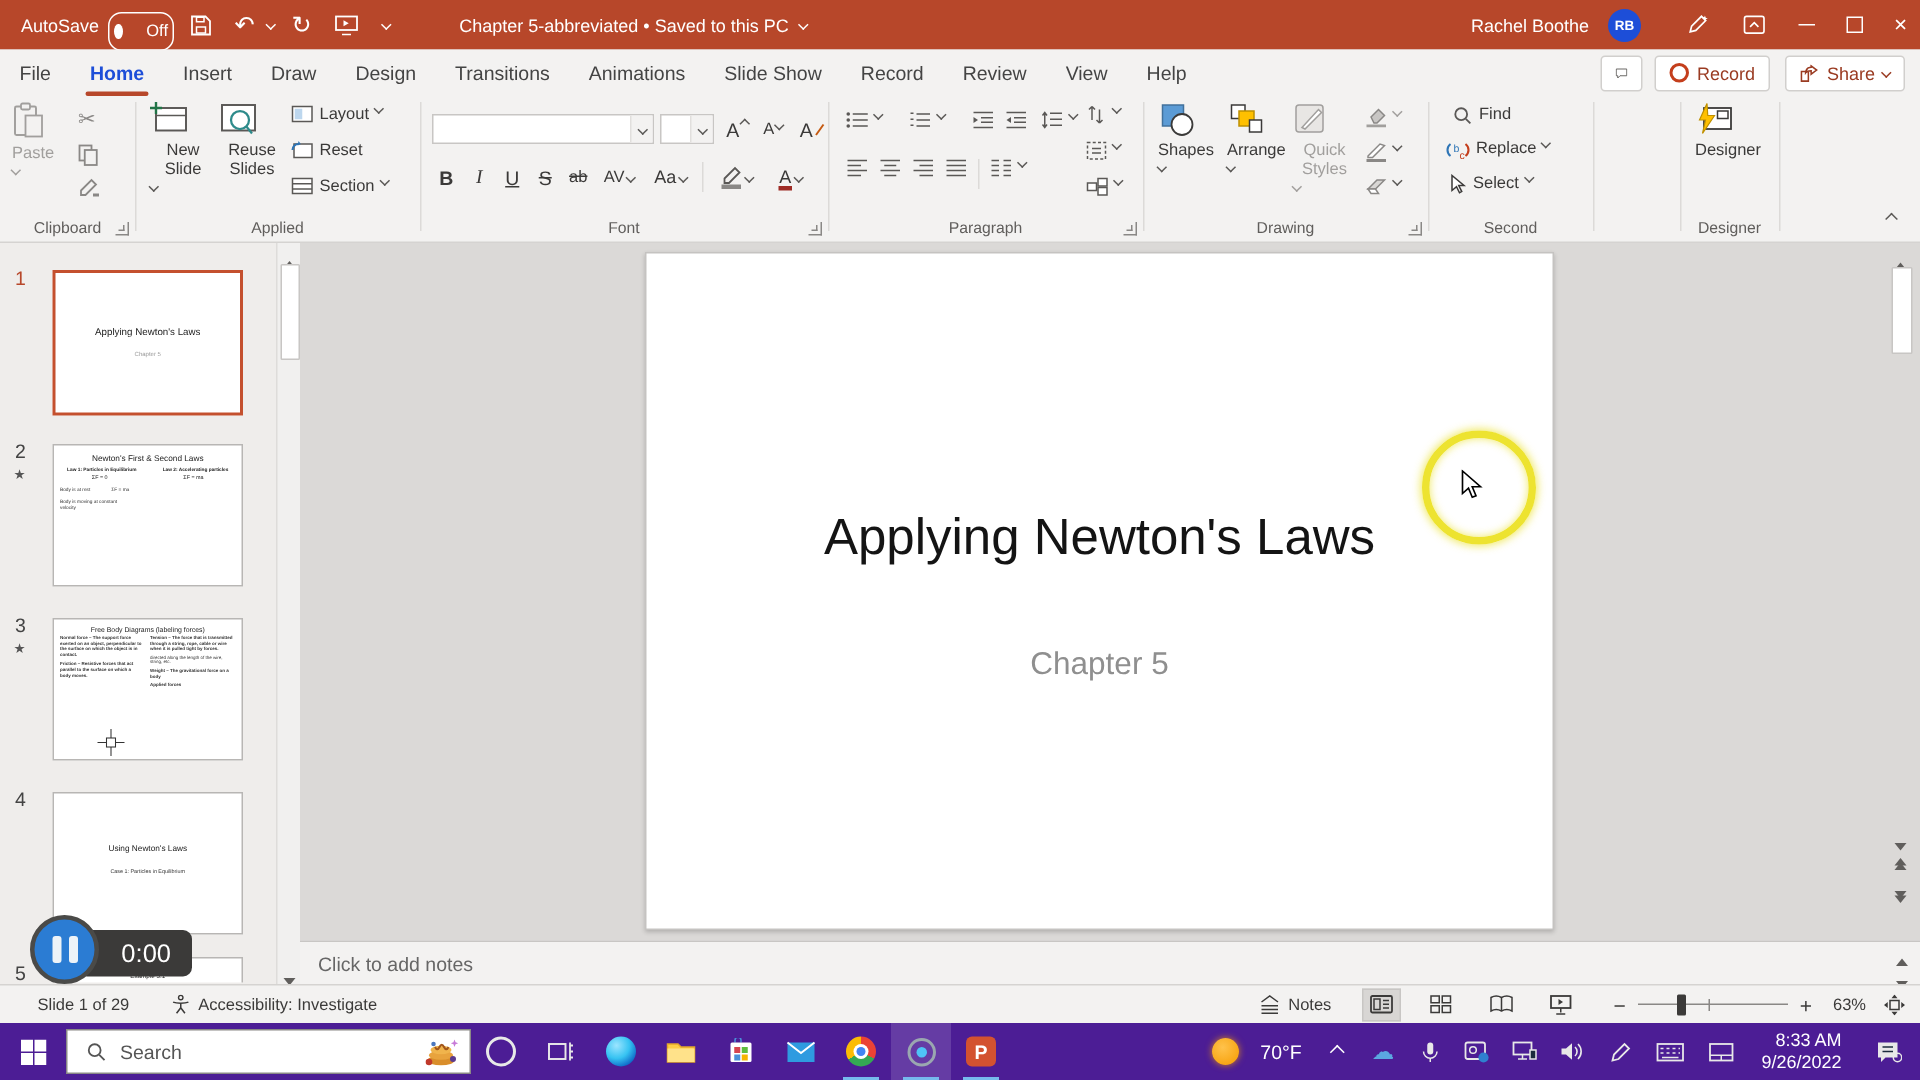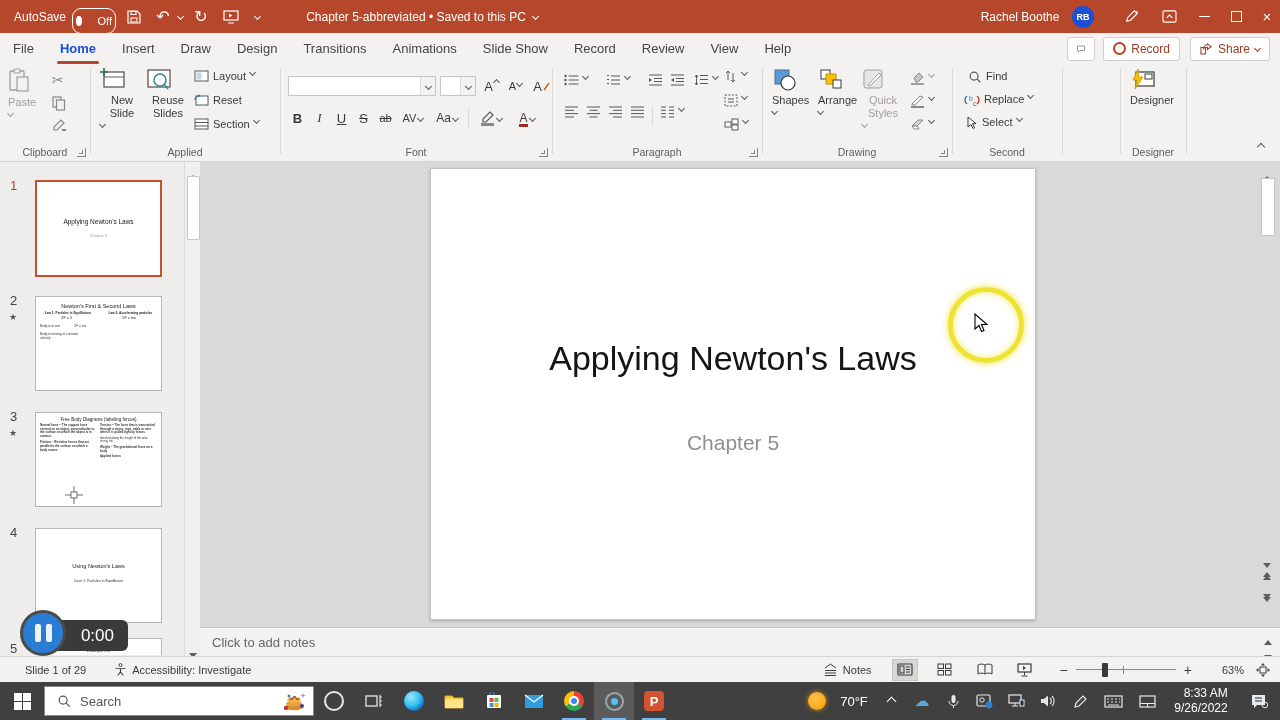--- a/index.html
+++ b/index.html
@@ -56,21 +56,21 @@
   
   #canvas{position:absolute;left:200px;top:162px;width:1080px;height:465px;background:#DBD9D7}
   #slide{position:absolute;left:230px;top:6px;width:604px;height:450px;background:#fff;border:1px solid #C5C3C1;box-shadow:0 1px 3px rgba(0,0,0,.2)}
   
   #notesbar{position:absolute;left:200px;top:627px;width:1080px;height:29px;background:#F3F2F1;border-top:1px solid #C8C6C4;box-sizing:border-box;display:flex;align-items:center}
   #statusbar{position:absolute;left:0;top:656px;width:1280px;height:26px;background:#F3F2F1;border-top:1px solid #D5D3D1;box-sizing:border-box;
              display:flex;align-items:center;font-size:11px;color:#3b3a39}
   .viewbtn{width:26px;height:22px;display:flex;align-items:center;justify-content:center}
   .viewbtn.on{background:#D8D6D4;border:1px solid #C8C6C4;box-sizing:border-box}
   
-  #taskbar{position:absolute;left:0;top:682px;width:1280px;height:38px;background:#404040;display:flex;align-items:center;color:#fff}
+  #taskbar{position:absolute;left:0;top:682px;width:1280px;height:38px;background:#4c1d95;display:flex;align-items:center;color:#fff}
   .tk{height:38px;display:flex;align-items:center;justify-content:center;position:relative}
   .tk.openapp:after{content:"";position:absolute;left:8px;right:8px;bottom:0;height:2px;background:#76B9ED}
   .tk.activeapp{background:rgba(255,255,255,.14)}
   
   #rec-pill{position:absolute;left:52px;top:620px;width:76px;height:31px;background:#3B3A39;border-radius:6px;
             display:flex;align-items:center;justify-content:flex-end;padding-right:14px;box-sizing:border-box;
             color:#fff;font-size:17px;font-weight:normal;z-index:5}
   #rec-pause{position:absolute;left:20px;top:610px;width:46px;height:46px;border-radius:50%;background:#2B7CD3;
              border:3px solid #4A4A48;box-sizing:border-box;z-index:6;display:flex;align-items:center;justify-content:center;gap:5px}
   #rec-pause i{width:6px;height:18px;background:#EDF3F8;border-radius:2px}
@@ -651,21 +651,21 @@
         <path d="M6 3v4l3-2z" fill="#3b3a39"></path>
       </svg>
   </span>
   <span style="margin-left:22px;font-size:14px;color:#3b3a39">−</span>
   <span style="position:relative;width:100px;height:14px;margin:0 8px">
     <i style="position:absolute;left:0;right:0;top:6px;height:1.5px;background:#8A8886"></i>
     <i style="position:absolute;left:47px;top:3px;width:1.5px;height:8px;background:#8A8886"></i>
     <i style="position:absolute;left:26px;top:0;width:6px;height:14px;background:#3b3a39;border-radius:1px"></i>
   </span>
   <span style="font-size:14px;color:#3b3a39">+</span>
-  <span style="margin:0 12px 0 30px">63%</span>
+  <span style="margin:0 12px 0 14px">63%</span>
   <span style="margin-right:10px">
     <svg width="14" height="14" viewBox="0 0 14 14">
         <rect x="4" y="4" width="6" height="6" fill="none" stroke="#3b3a39"></rect>
         <path d="M7 0l2 2.5H5zM7 14l2-2.5H5zM0 7l2.5-2v4zM14 7l-2.5-2v4z" fill="#3b3a39"></path>
       </svg>
   </span>
 </div>
 
 <div id="taskbar">
   <span class="tk" style="width:44px">

